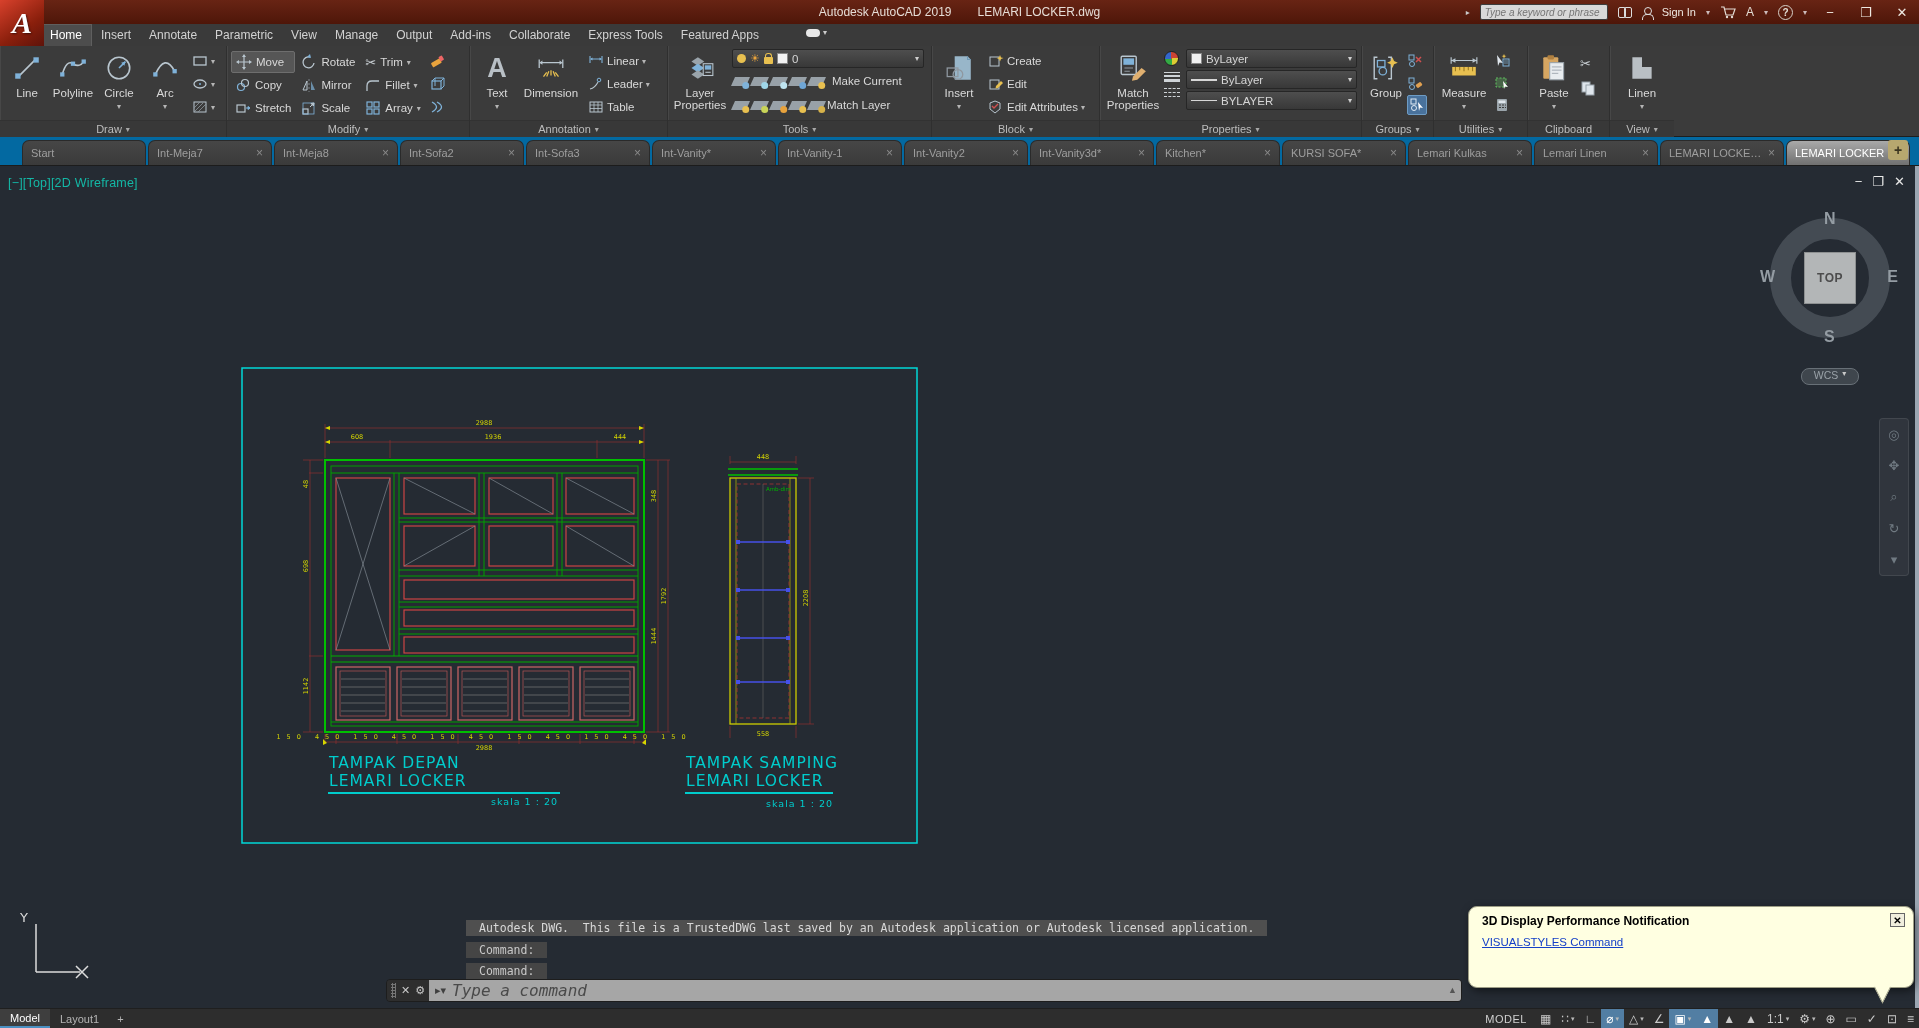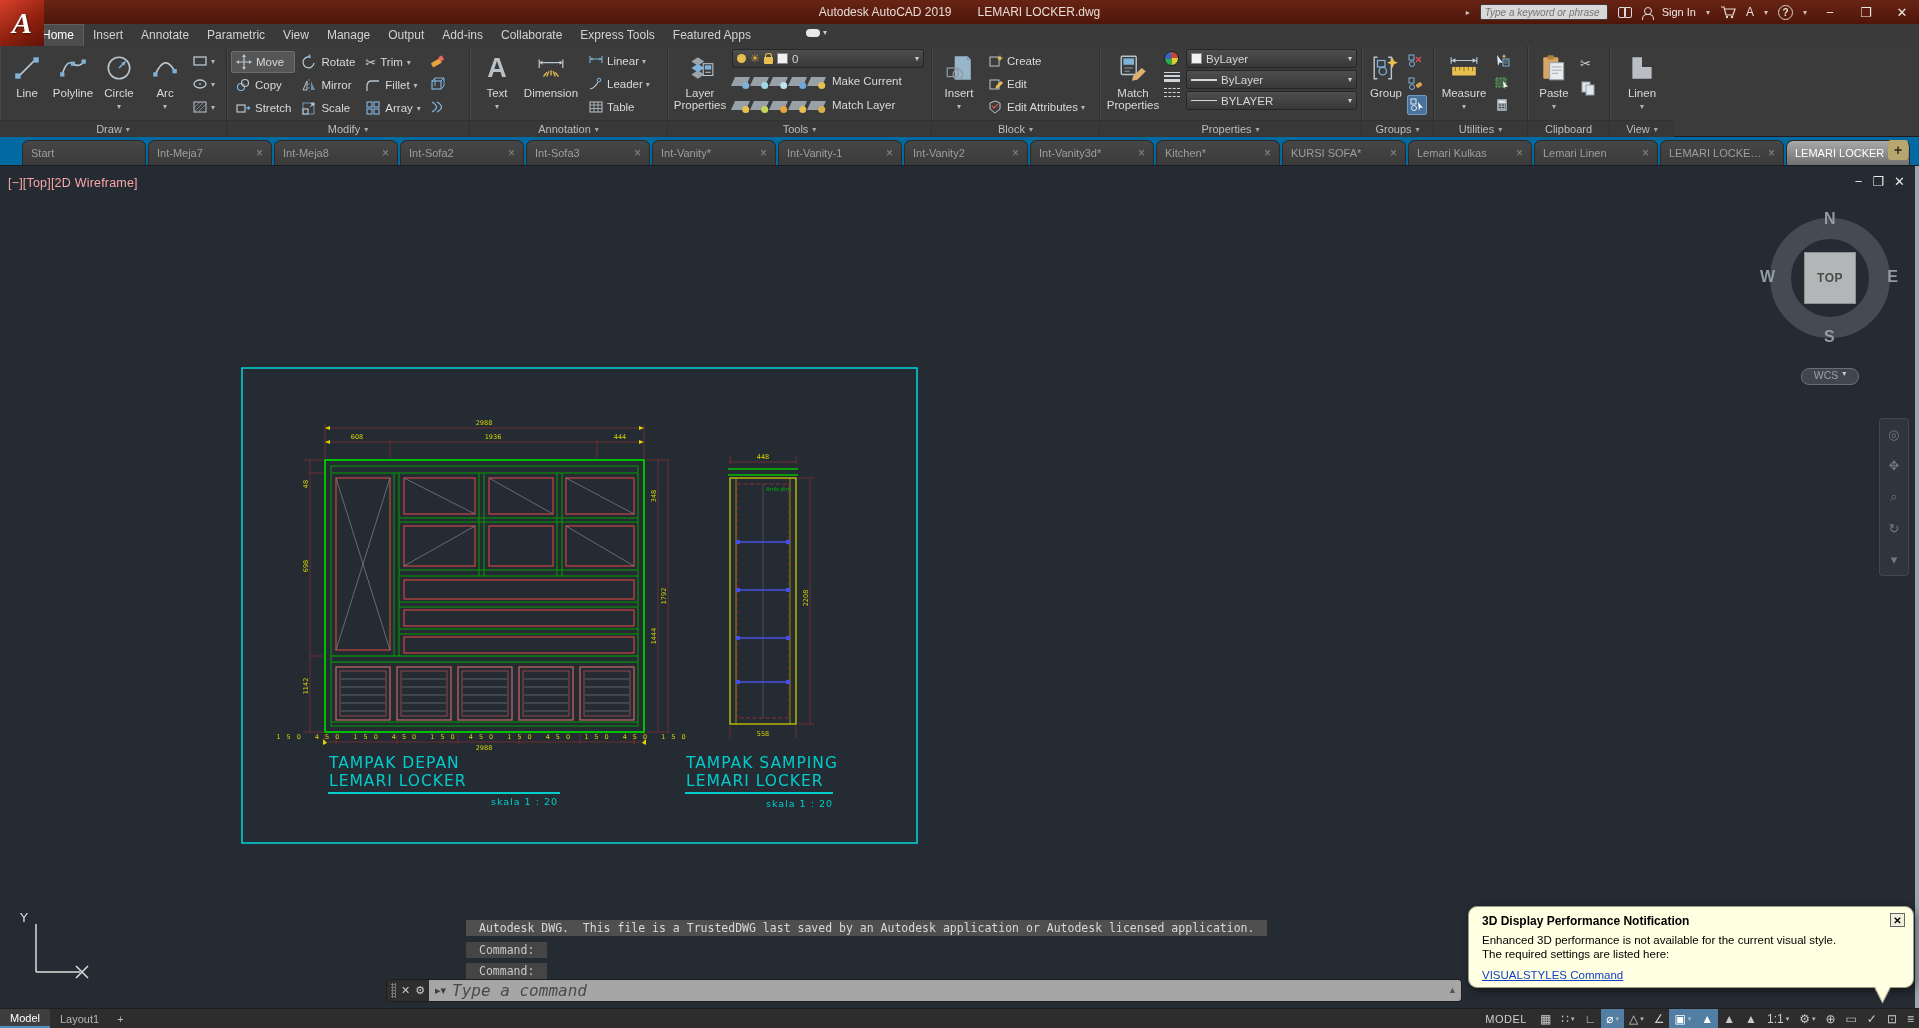--- a/index.html
+++ b/index.html
@@ -30,21 +30,21 @@
 .ic-binoc:before,.ic-binoc:after{content:"";position:absolute;top:0;width:6px;height:9px;border:1px solid #ddd;border-radius:2px}
 .ic-binoc:before{left:0}.ic-binoc:after{right:0}
 .ic-person{display:inline-block;width:10px;height:11px;position:relative}
 .ic-person:before{content:"";position:absolute;left:2px;top:0;width:6px;height:6px;border:1px solid #ddd;border-radius:50%}
 .ic-person:after{content:"";position:absolute;left:0;top:7px;width:10px;height:5px;border:1px solid #ddd;border-bottom:none;border-radius:5px 5px 0 0}
 .tb-caret{color:#cbb;font-size:8px}
 .ic-cart,.ic-adrop,.ic-help{color:#e3dcd4;font-size:12px}
 .ic-help{width:15px;height:15px;border:1px solid #d6cfc7;border-radius:50%;display:inline-flex;align-items:center;justify-content:center;font-size:10px;font-weight:bold}
 .winbtn{color:#efe9e2;font-size:13px;width:26px;text-align:center}
 
-#ribbontabs{position:absolute;left:0;top:24px;width:100%;height:22px;background:#3a3a3a;display:flex;align-items:flex-end;padding-left:32px;z-index:30}
+#ribbontabs{position:absolute;left:0;top:24px;width:100%;height:22px;background:#3a3a3a;display:flex;align-items:flex-end;padding-left:40px;z-index:30}
 .rtab{font-size:12px;color:#d2d2d2;padding:3px 9px 4px;cursor:default}
 .rtab.active{background:#4d4d4d;border:1px solid #5f5f5f;border-bottom:none;color:#fff}
 #ribctl{display:flex;align-items:center;gap:3px;margin-left:6px;padding-bottom:4px}
 #ribctl .pill{width:14px;height:8px;background:#e8e8e8;border-radius:4px;display:inline-block}
 #ribctl .q-caret{font-size:8px;color:#ccc}
 
 #ribbon{position:absolute;left:0;top:46px;width:100%;height:91px;background:#3b3b3b;border-bottom:1px solid #1e1e1e;z-index:20}
 .panel{position:absolute;top:0;height:91px;border-right:1px solid #2f2f2f;box-shadow:1px 0 0 #474747 inset}
 .p-content{position:absolute;left:0;right:0;top:0;height:74px;display:flex;align-items:flex-start;padding:3px 4px 0}
 .p-label{position:absolute;left:0;right:0;bottom:0;height:17px;display:flex;align-items:center;justify-content:center;gap:4px;color:#bdbdbd;font-size:11px;background:#383838;border-top:1px solid #323232}
@@ -79,21 +79,21 @@
 
 #filetabs{position:absolute;left:0;top:137px;width:100%;height:29px;background:#0369a1;display:flex;align-items:flex-end;padding-left:22px;z-index:10;border-bottom:1px solid #1c1c1c}
 .ftab{height:25px;min-width:118px;max-width:124px;flex:1;background:linear-gradient(180deg,#464646,#3a3a3a);border:1px solid #2a2a2a;border-bottom:none;border-radius:7px 7px 0 0;display:flex;align-items:center;padding:0 8px;margin-right:2px;font-size:11px;color:#9e9e9e;white-space:nowrap}
 .ftab .ftab-label{overflow:hidden;text-overflow:ellipsis;flex:1}
 .ftab-x{color:#8a8a8a;font-size:12px;margin-left:6px}
 .ftab.active{background:linear-gradient(180deg,#a9a9a9,#707070);color:#fff}
 .ftab.active .ftab-x{color:#eee}
 #newtab{width:20px;height:20px;margin:0 0 2px 4px;background:#b7a76f;border-radius:3px;color:#3a3420;font-size:14px;font-weight:bold;display:flex;align-items:center;justify-content:center}
 
 #canvas{position:absolute;left:0;top:166px;width:1919px;height:842px;background:#252b33;overflow:hidden}
-#vplabel{position:absolute;left:8px;top:10px;color:#fca5a5;font-size:12.5px;letter-spacing:.2px}
+#vplabel{position:absolute;left:8px;top:10px;color:#14b8a6;font-size:12.5px;letter-spacing:.2px}
 #dwgwin{position:absolute;right:14px;top:8px;display:flex;gap:10px;color:#e8e8e8;font-size:13px}
 #viewcube{position:absolute;right:27px;top:50px;width:124px;height:124px}
 #vc-ring{position:absolute;left:2px;top:2px;width:120px;height:120px;border-radius:50%;border:21px solid rgba(125,135,144,.35)}
 .vc-l{position:absolute;color:#949ca3;font-weight:bold;font-size:16px}
 #vc-face{position:absolute;left:36px;top:36px;width:52px;height:52px;background:#b3b6b7;border:1px solid #8d9091;display:flex;align-items:center;justify-content:center;color:#4c4c4c;font-weight:bold;font-size:12px;letter-spacing:.5px}
 #wcs{position:absolute;right:60px;top:202px;width:58px;height:17px;background:#3f464d;border:1px solid #68707七;border:1px solid #687077;border-radius:8px;color:#9aa2a8;font-size:10.5px;display:flex;align-items:flex-start;justify-content:center;gap:4px}
 #navbar{position:absolute;right:10px;top:252px;width:30px;height:158px;background:rgba(255,255,255,.05);border:1px solid rgba(255,255,255,.09);border-radius:4px;display:flex;flex-direction:column;align-items:center;justify-content:space-around;color:#707a82;font-size:13px}
 #rightstrip{position:absolute;right:0;top:0;width:4px;height:100%;background:#b9c6d2;opacity:.8}
 
 .cmdline{position:absolute;left:466px;font-family:"DejaVu Sans Mono",monospace;font-size:11.5px;color:#d8d8d8;padding:1px 13px;white-space:pre}
@@ -475,21 +475,21 @@
               </span>
             <span class="layic">
                 <span class="ldot" style="background:#e8a33d"></span>
               </span>
             <span class="layic">
                 <span class="ldot" style="background:#e8c050"></span>
               </span>
             <span class="layic">
                 <span class="ldot" style="background:#d6b24a"></span>
               </span>
-            <span style="margin-left:5px">Match Layer</span>
+            <span style="">Match Layer</span>
           </div>
         </div>
       </div>
       <div class="p-label">
           <span>Tools</span>
           <span class="q-caret">▾</span>
         </div>
     </div>
 
     <div class="panel" style="left:932px;width:168px">
@@ -973,24 +973,20 @@
       <div id="cmdinput">
         <span id="cmdprompt">▸▾</span>
         <input placeholder="Type a command" style="">
         <span id="cmdup">▲</span>
       </div>
     </div>
 
     <div id="notif">
       <div class="ntitle">3D Display Performance Notification</div>
       <div class="nclose">✕</div>
-      <div class="nbody">
-        <span>Enhanced 3D performance is not available for the current visual style.</span><br>
-        <span>The required settings are listed here:</span>
-      </div>
       <a class="nlink">VISUALSTYLES Command</a>
     </div>
   </div>
 
   <div id="statusbar">
     <div id="sb-left">
       <span id="sb-model">Model</span>
       <span id="sb-layout">Layout1</span>
       <span id="sb-plus">+</span>
     </div>

